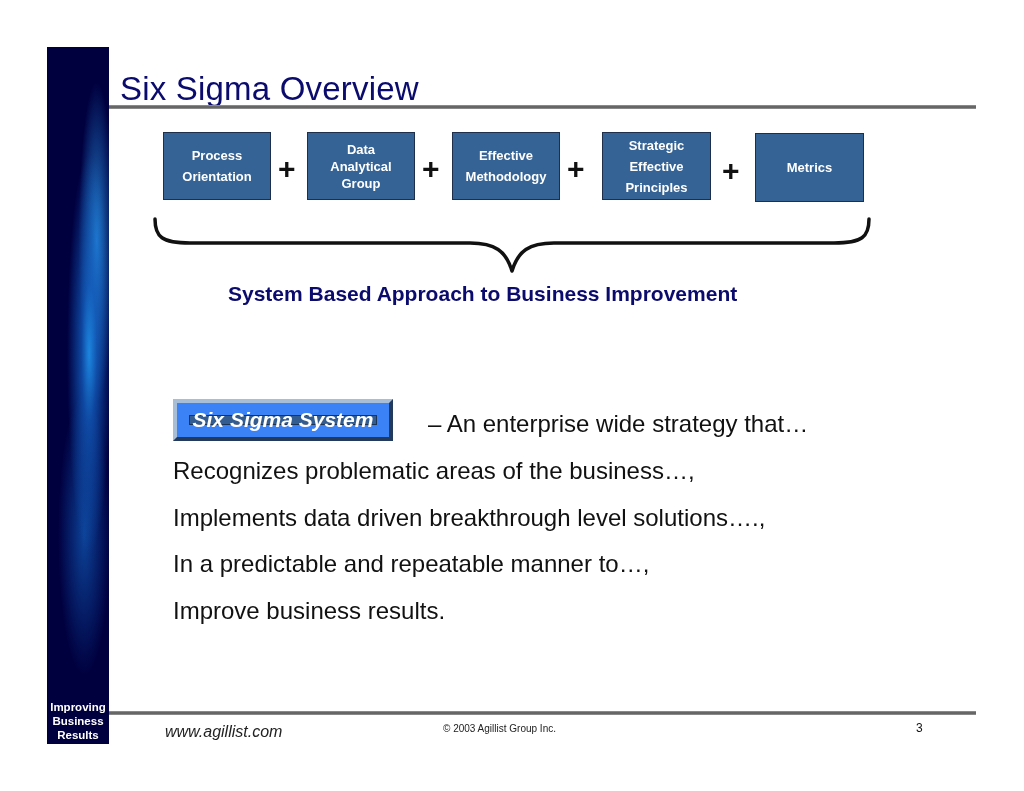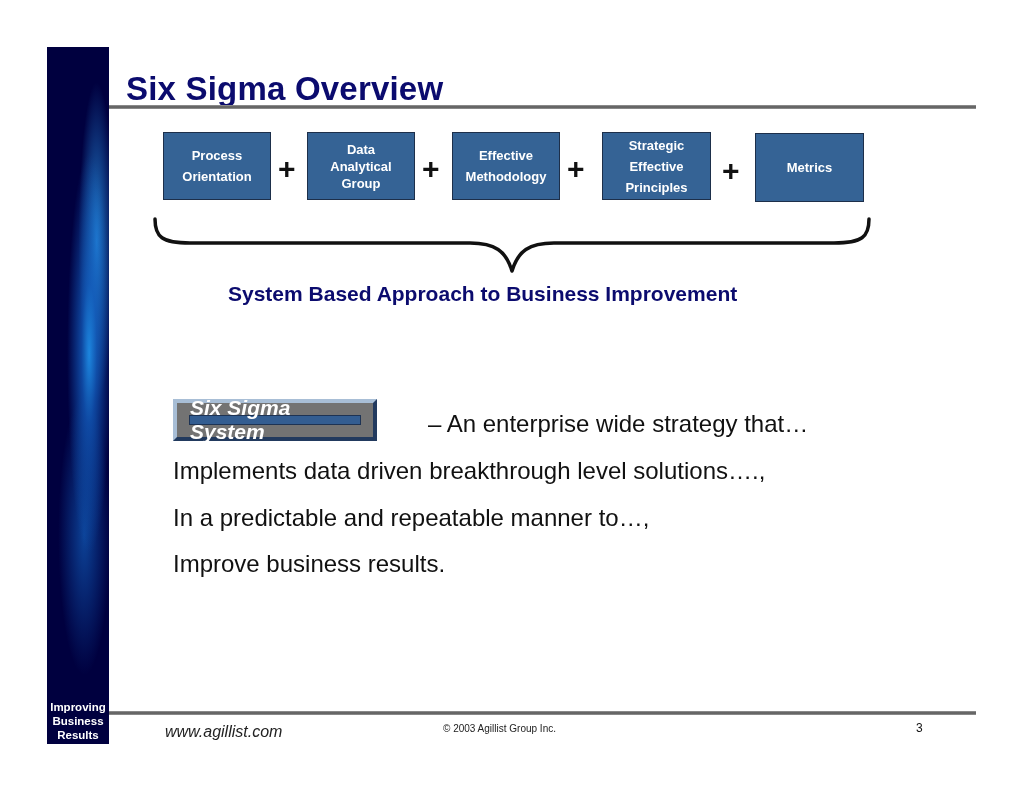--- a/index.html
+++ b/index.html
@@ -14,22 +14,22 @@
         radial-gradient(ellipse 26px 140px at 60% 70%, rgba(20,110,210,0.6) 0%, rgba(5,20,90,0) 100%),
         #00003f;
     }
     .sidebar-label {
       position: absolute; left: 0; bottom: 2px; width: 62px;
       color: #ffffff; font-weight: bold; font-size: 11.5px; line-height: 14px;
       text-align: center;
     }
 
     .title {
-      position: absolute; left: 126px; top: 70px;
-      font-size: 33px; font-weight: bold; color: #0b0b6e; letter-spacing: 0.2px;
+      position: absolute; left: 120px; top: 70px;
+      font-size: 33px; font-weight: normal; color: #0b0b6e; letter-spacing: 0.2px;
     }
     .rule {
       position: absolute; left: 109px; right: 48px; height: 4px;
       background: linear-gradient(#9a9a9a, #555 50%, #9a9a9a);
     }
     .rule.top { top: 105px; }
     .rule.bottom { top: 711px; }
 
     .pillar {
       position: absolute; background: #356395; border: 1.5px solid #1d2f4a;
@@ -44,22 +44,22 @@
     }
 
     .brace { position: absolute; left: 150px; top: 215px; width: 724px; height: 62px; }
 
     .subtitle {
       position: absolute; left: 228px; top: 282px;
       font-size: 21px; font-weight: bold; color: #0b0b6e;
     }
 
     .system-box {
-      position: absolute; left: 173px; top: 399px; width: 204px; height: 42px;
-      background: #737373;
+      position: absolute; left: 173px; top: 399px; width: 220px; height: 42px;
+      background: #3b82f6;
       border-top: 4px solid #a8bed6; border-left: 4px solid #a8bed6;
       border-bottom: 4px solid #223a5e; border-right: 4px solid #223a5e;
       padding: 12px;
     }
     .system-inner {
       width: 100%; height: 100%; background: #335d91; border: 1px solid #1d3354;
       color: #ffffff; font-weight: bold; font-style: italic; font-size: 21px;
       display: flex; align-items: center; justify-content: center;
     }
     .system-desc {
@@ -128,20 +128,21 @@
 </svg>
 
 <div class="subtitle">System Based Approach to Business Improvement</div>
 
 <div class="system-box">
   <div class="system-inner">Six Sigma System</div>
 </div>
 <div class="system-desc">– An enterprise wide strategy that…</div>
 
 <div class="points">
+  <div class="point">Recognizes problematic areas of the business…,</div>
   <div class="point">Implements data driven breakthrough level solutions….,</div>
   <div class="point">In a predictable and repeatable manner to…,</div>
   <div class="point">Improve business results.</div>
 </div>
 
 <div class="rule bottom"></div>
 <div class="footer-url">www.agillist.com</div>
 <div class="footer-copy">© 2003 Agillist Group Inc.</div>
 <div class="page-num">3</div>
 

